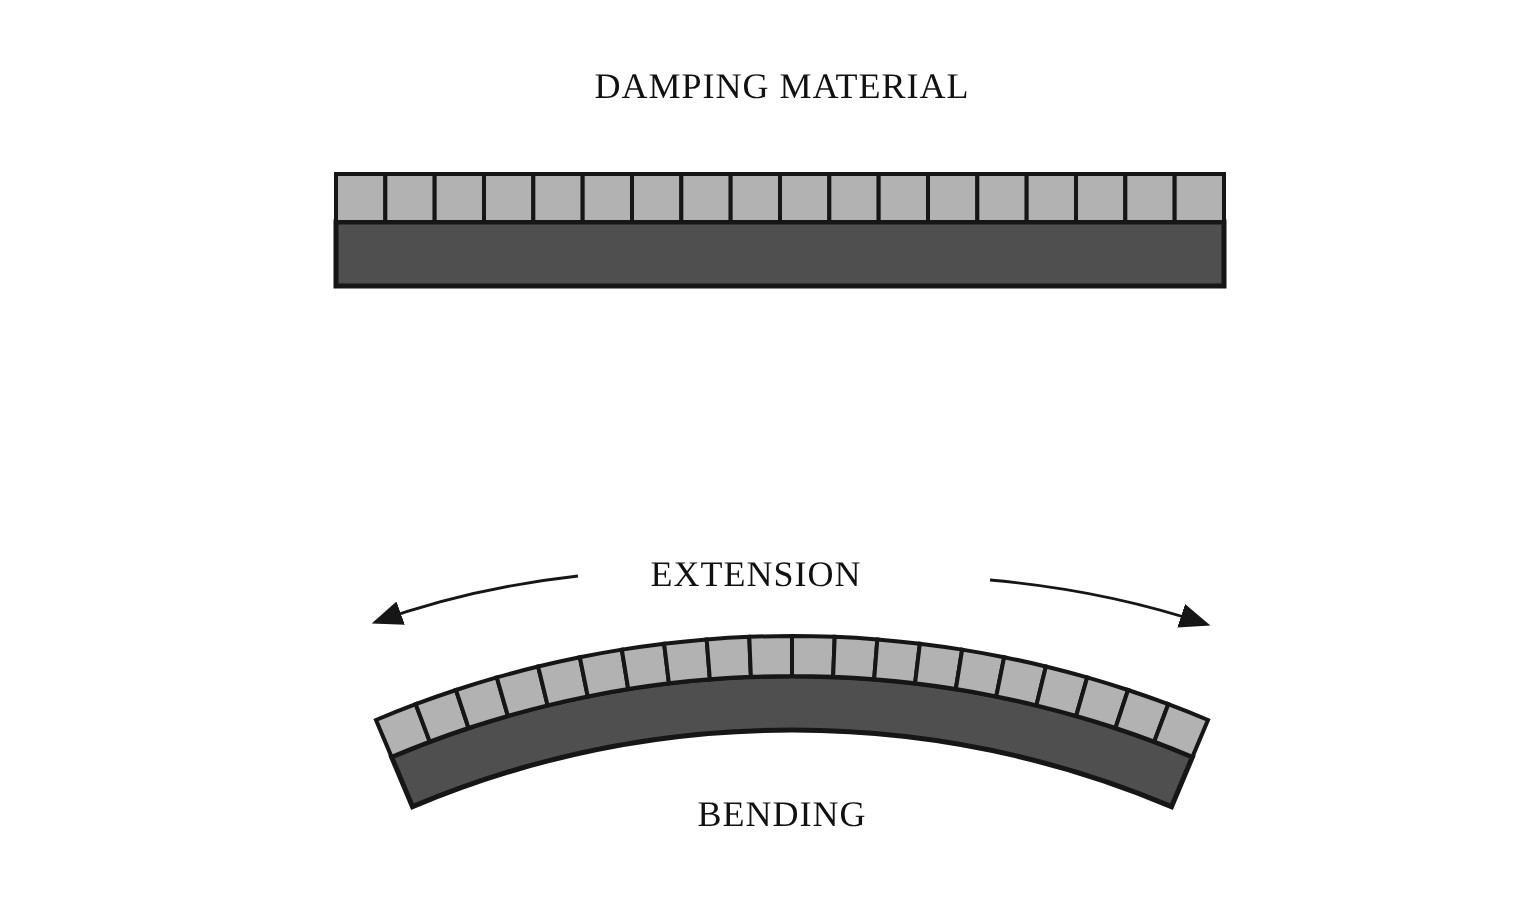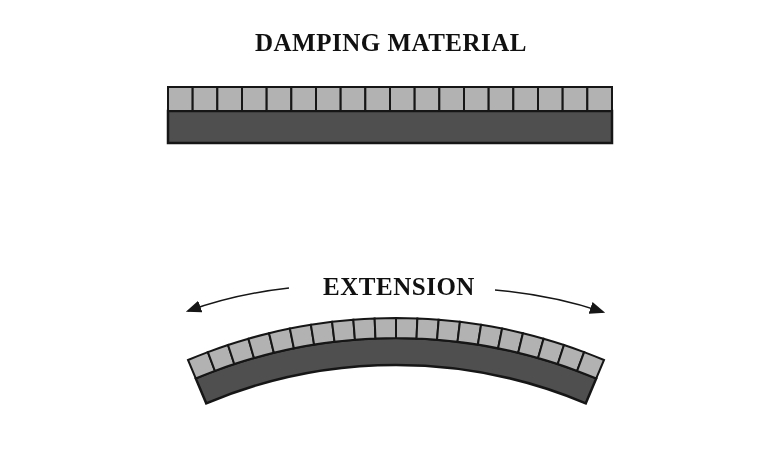--- a/index.html
+++ b/index.html
@@ -15,31 +15,31 @@
     position:relative;
     width:765px;height:458px;
     background:var(--bg);
     overflow:hidden;
   }
   .diagram-svg{position:absolute;left:0;top:0;width:765px;height:458px;display:block;}
   .lbl{
     position:absolute;
     width:420px;
     text-align:center;
-    font-weight:bold;
-    font-size:25px;
+    font-weight:normal;
+    font-size:18px;
     line-height:28px;
     letter-spacing:0.5px;
     color:var(--text);
     white-space:nowrap;
     user-select:none;
   }
   .lbl-damping{left:181px;top:29px;}
   .lbl-base{left:181px;top:157px;}
-  .lbl-extension{left:189px;top:273px;}
+  .lbl-extension{left:168px;top:273px;}
   .lbl-bending{left:181px;top:393px;}
 </style>
 </head>
 <body>
 
 <div class="canvas">
 
   <svg class="diagram-svg" viewBox="0 0 765 458" xmlns="http://www.w3.org/2000/svg">
     <defs>
       <marker id="arrowhead" viewBox="0 0 10 8" refX="8.5" refY="4" markerWidth="11" markerHeight="9" orient="auto-start-reverse">
@@ -102,13 +102,14 @@
     </g>
 
     <g stroke="var(--outline)" stroke-width="1.4" fill="none">
       <path d="M 289 288 Q 235 294 188 311" marker-end="url(#arrowhead)"></path>
       <path d="M 495 290 Q 552 295 603 312" marker-end="url(#arrowhead)"></path>
     </g>
   </svg>
 
   <div class="lbl lbl-damping">DAMPING MATERIAL</div>
   <div class="lbl lbl-extension">EXTENSION</div>
+  <div class="lbl lbl-bending">BENDING</div>
 </div>
 
 </body></html>

